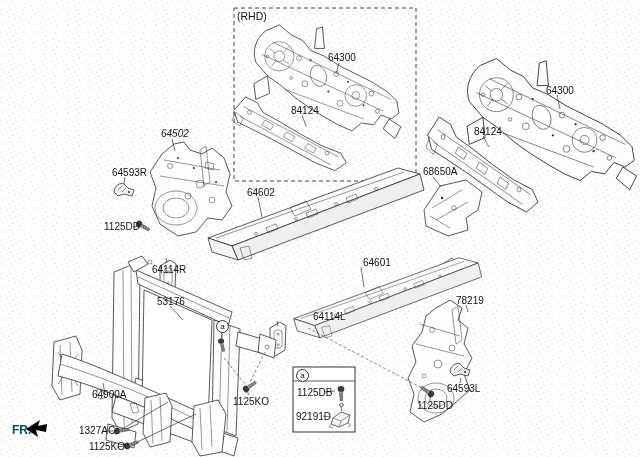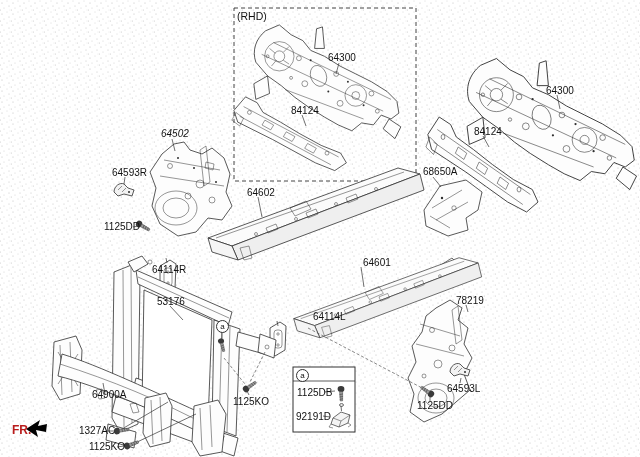--- a/index.html
+++ b/index.html
@@ -2,21 +2,21 @@
 <html><head>
 <meta charset="utf-8">
 <style>
   html,body{margin:0;padding:0;background:#fff;}
   #stage{position:relative;width:640px;height:457px;overflow:hidden;
          font-family:"Liberation Sans",sans-serif;padding-left:20px;}
   #art{position:absolute;left:0;top:0;}
   .lbl{position:absolute;font-size:10px;color:#111;white-space:nowrap;
        line-height:10px;letter-spacing:0;}
   .lbl-big{font-size:10.5px;}
-  .fr{font-size:12px;font-weight:bold;color:#b91c1c;}
+  .fr{font-size:12px;font-weight:bold;color:#0c4a6e;}
   .marker{position:absolute;width:11px;height:11px;border:1px solid #333;
           border-radius:50%;background:#fff;font-size:8px;color:#111;
           text-align:center;line-height:11px;}
 </style>
 </head>
 <body>
 
 <div id="stage">
 
 <svg id="art" width="640" height="457" viewBox="0 0 640 457">

